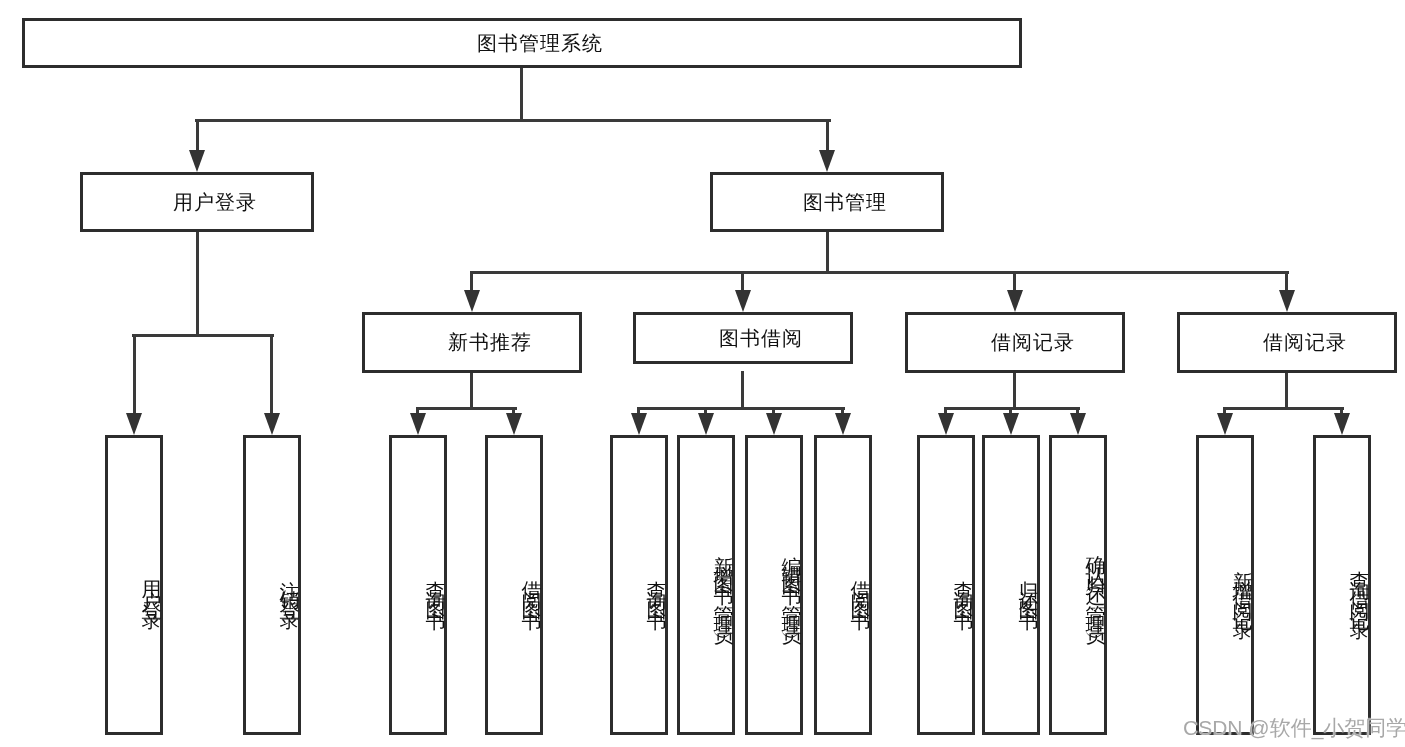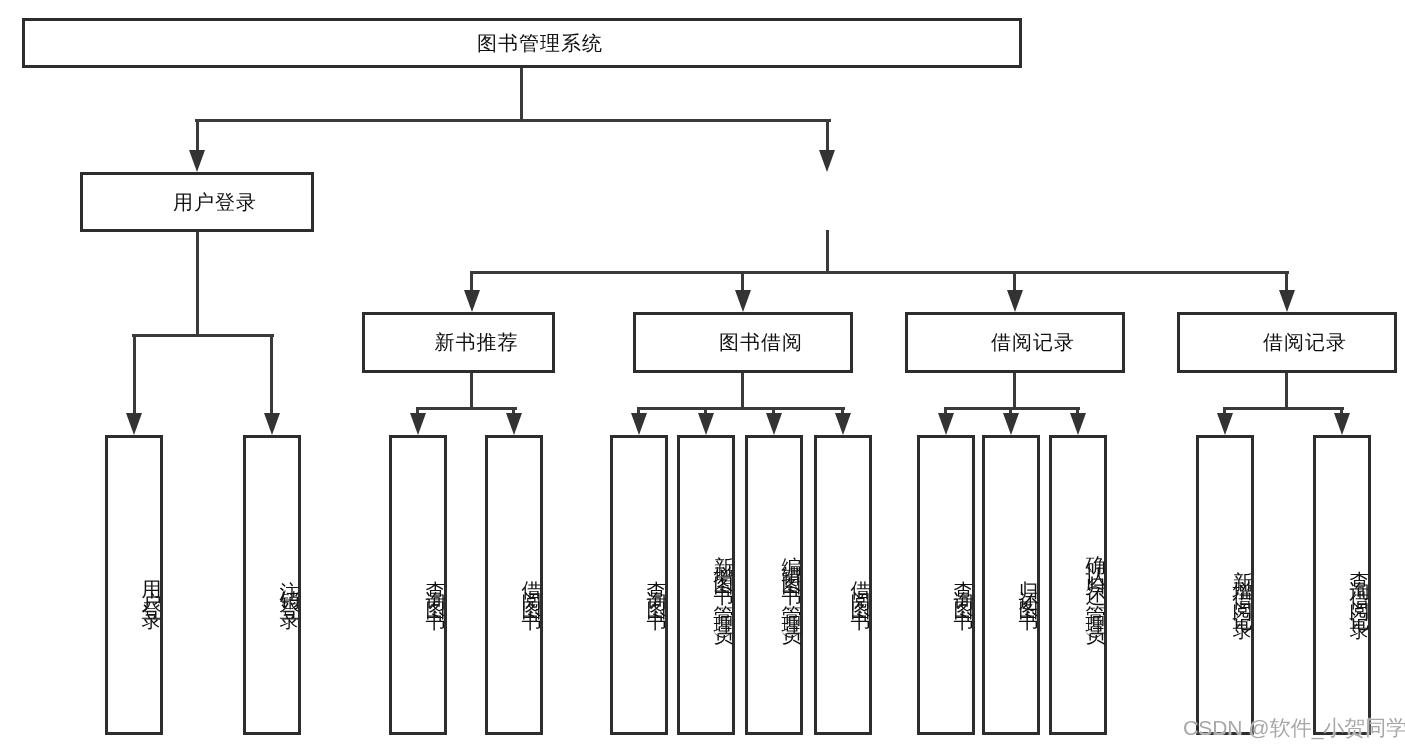--- a/index.html
+++ b/index.html
@@ -95,25 +95,28 @@
     <div class="arrow" style="left:1334px;top:413px;"></div>
   </div>
 
   <div class="box hbox" style="left:22px;top:18px;width:1000px;height:50px;">
     <span>图书管理系统</span>
   </div>
 
   <div class="box hbox" style="left:80px;top:172px;width:234px;height:60px;">
     <span>用户登录</span>
   </div>
+  <div class="box hbox" style="left:710px;top:172px;width:234px;height:60px;">
+    <span>图书管理</span>
+  </div>
 
-  <div class="box hbox" style="left:362px;top:312px;width:193px;height:61px;">
+  <div class="box hbox" style="left:362px;top:312px;width:220px;height:61px;">
     <span>新书推荐</span>
   </div>
-  <div class="box hbox" style="left:633px;top:312px;width:220px;height:61px;">
+  <div class="box hbox" style="left:633px;top:312px;width:220px;height:52px;">
     <span>图书借阅</span>
   </div>
   <div class="box hbox" style="left:905px;top:312px;width:220px;height:61px;">
     <span>借阅记录</span>
   </div>
   <div class="box hbox" style="left:1177px;top:312px;width:220px;height:61px;align-items:center;">
     <span>借阅记录</span>
   </div>
 
   <div class="box vbox" style="left:105px;top:435px;width:58px;height:300px;">

